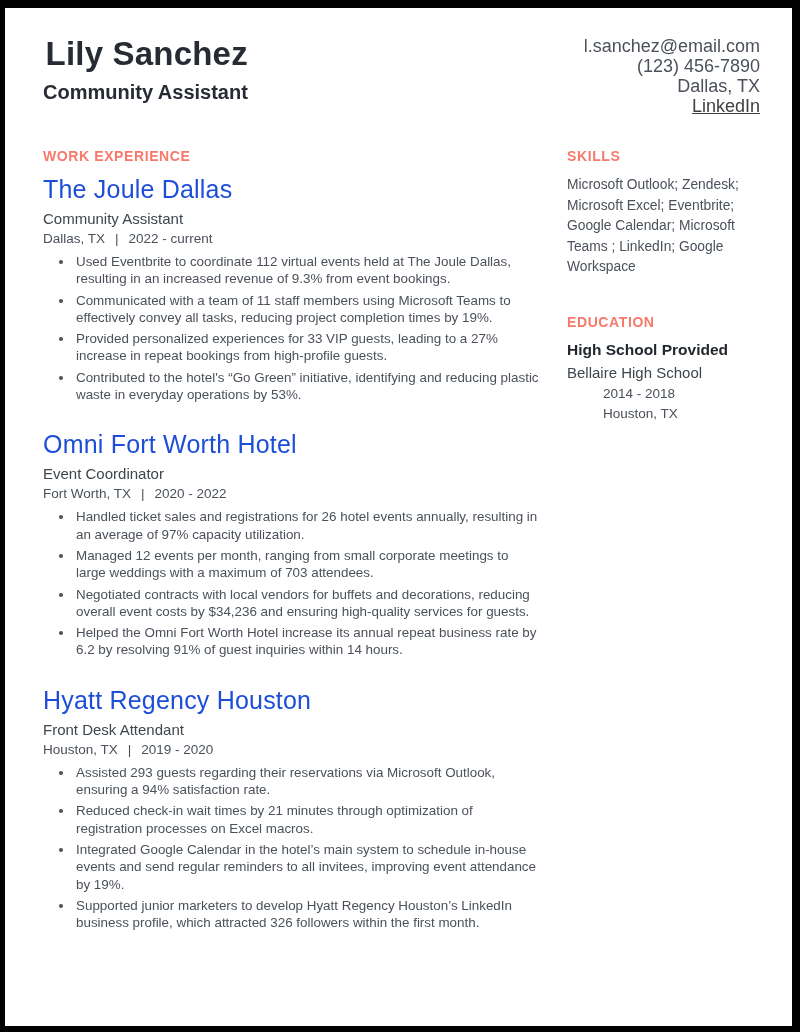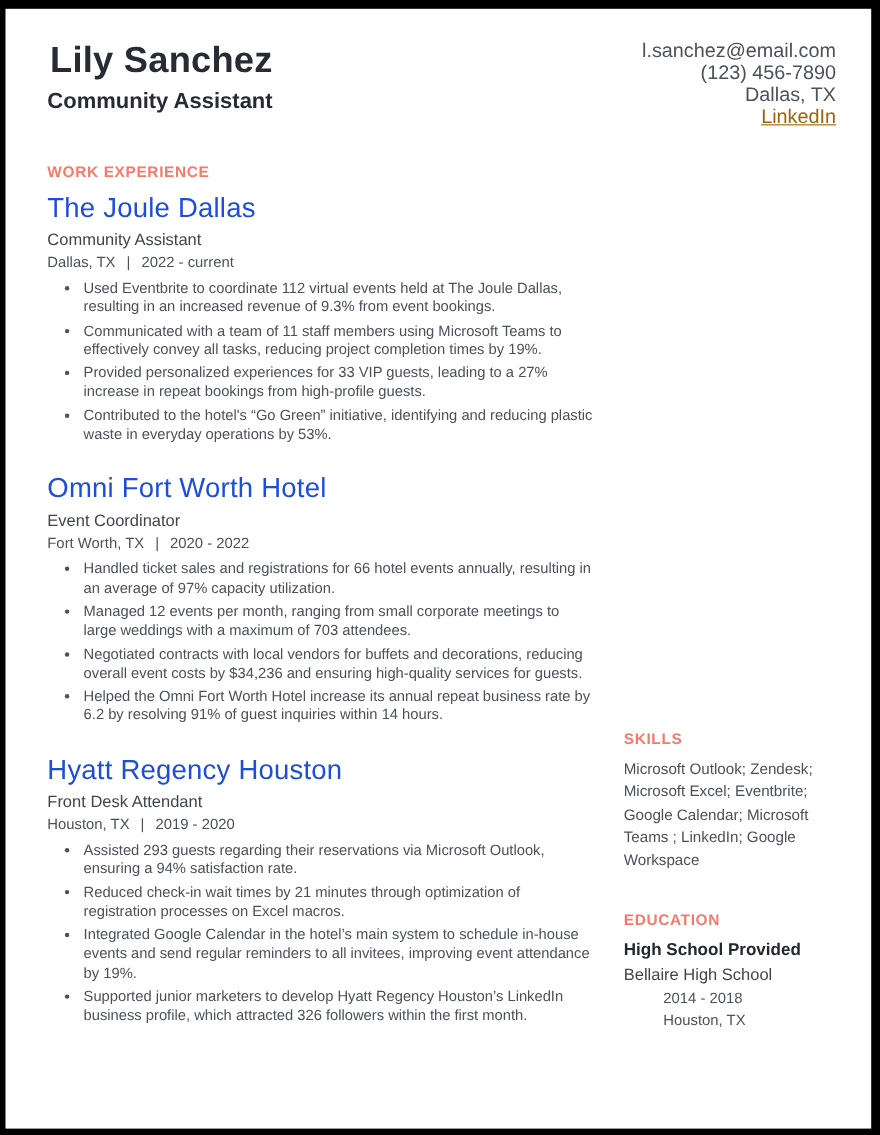--- a/index.html
+++ b/index.html
@@ -36,29 +36,28 @@
   }
   .contact-block {
     width: 200px;
     flex-shrink: 0;
     font-size: 18px;
     line-height: 20px;
     color: #4b515a;
     padding-top: 2px;
   }
   .contact-link {
-    color: #a16207;
+    color: #404040;
     text-decoration: underline;
     cursor: pointer;
   }
   .columns {
     display: flex;
     padding: 0 32px 0 38px;
     margin-top: 32px;
-    align-items: flex-end;
   }
   .col-left { width: 497px; flex-shrink: 0; }
   .col-right { width: 200px; margin-left: 27px; flex-shrink: 0; }
   .section-heading {
     font-size: 14px;
     font-weight: 800;
     letter-spacing: 0.6px;
     color: #f7796c;
     text-transform: uppercase;
   }
@@ -155,21 +154,21 @@
         </ul>
       </div>
 
       <div class="job">
         <div class="job-company">Omni Fort Worth Hotel</div>
         <div class="job-role">Event Coordinator</div>
         <div class="job-meta">
           <span>Fort Worth, TX</span><span class="sep">|</span><span>2020 - 2022</span>
         </div>
         <ul class="job-bullets">
-          <li>Handled ticket sales and registrations for 66 hotel events annually, resulting in an average of 97% capacity utilization.</li>
+          <li>Handled ticket sales and registrations for 26 hotel events annually, resulting in an average of 97% capacity utilization.</li>
           <li>Managed 12 events per month, ranging from small corporate meetings to large weddings with a maximum of 703 attendees.</li>
           <li>Negotiated contracts with local vendors for buffets and decorations, reducing overall event costs by $34,236 and ensuring high-quality services for guests.</li>
           <li>Helped the Omni Fort Worth Hotel increase its annual repeat business rate by 6.2 by resolving 91% of guest inquiries within 14 hours.</li>
         </ul>
       </div>
 
       <div class="job">
         <div class="job-company">Hyatt Regency Houston</div>
         <div class="job-role">Front Desk Attendant</div>
         <div class="job-meta">

